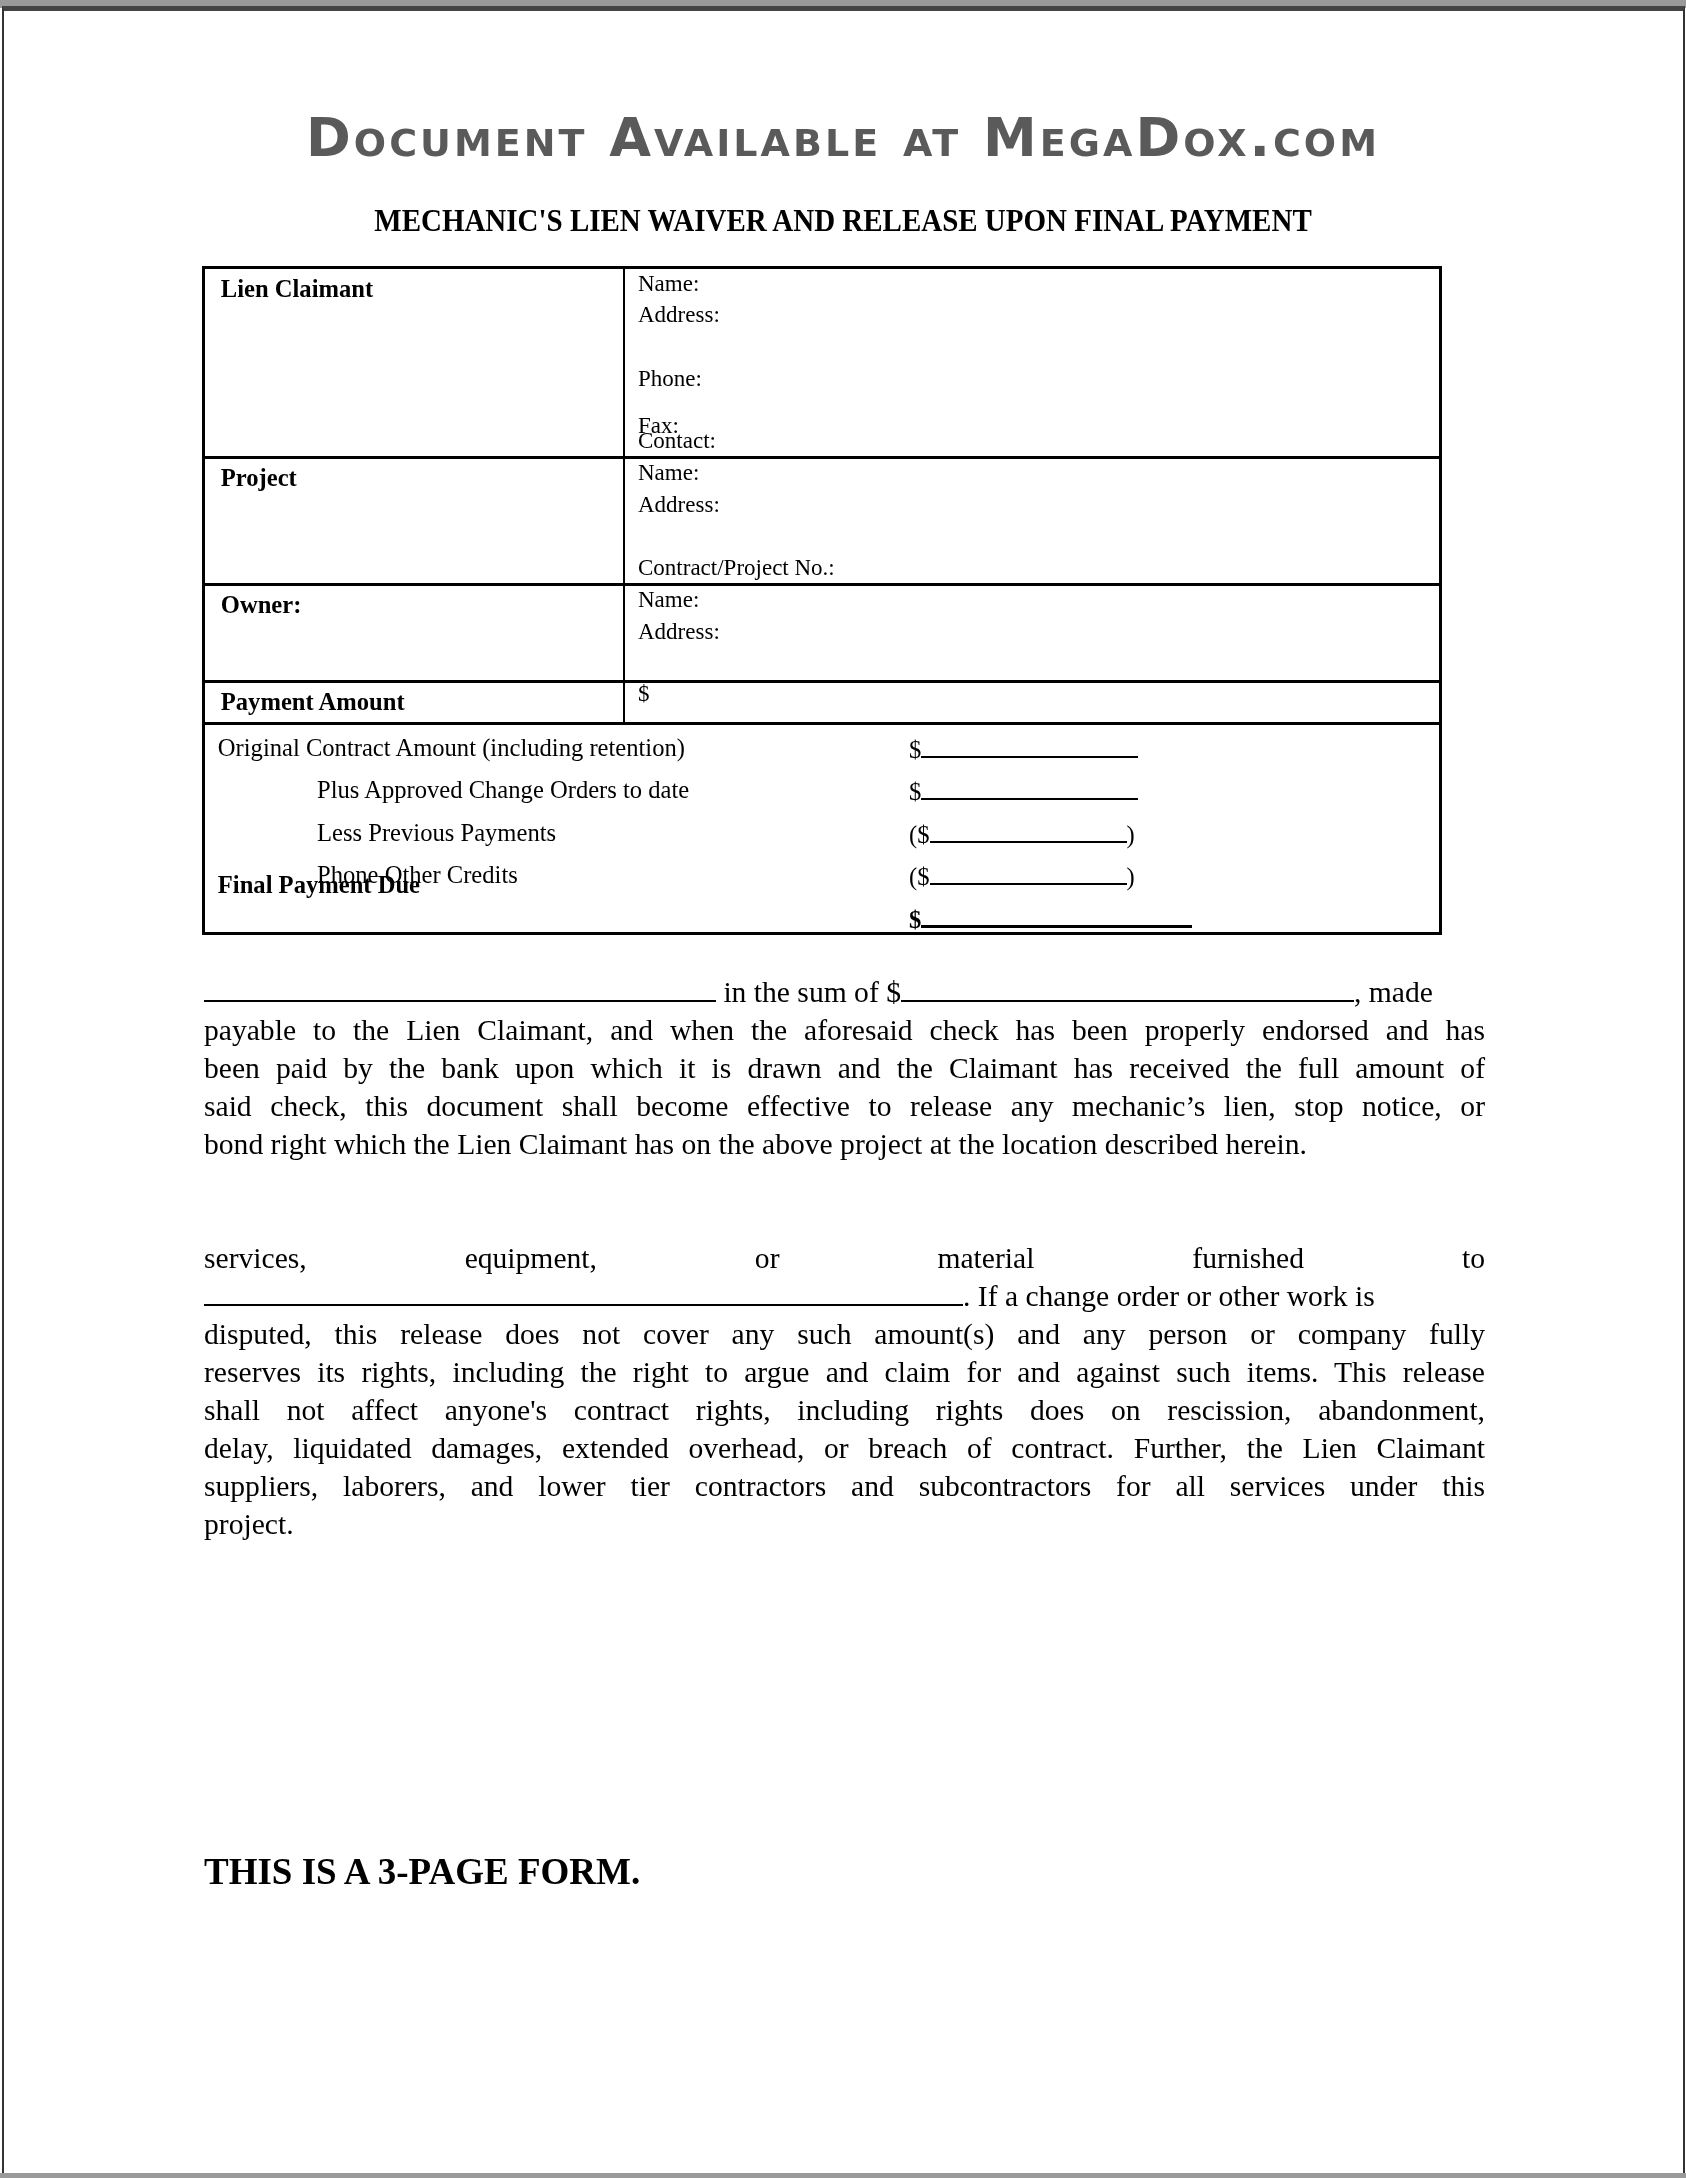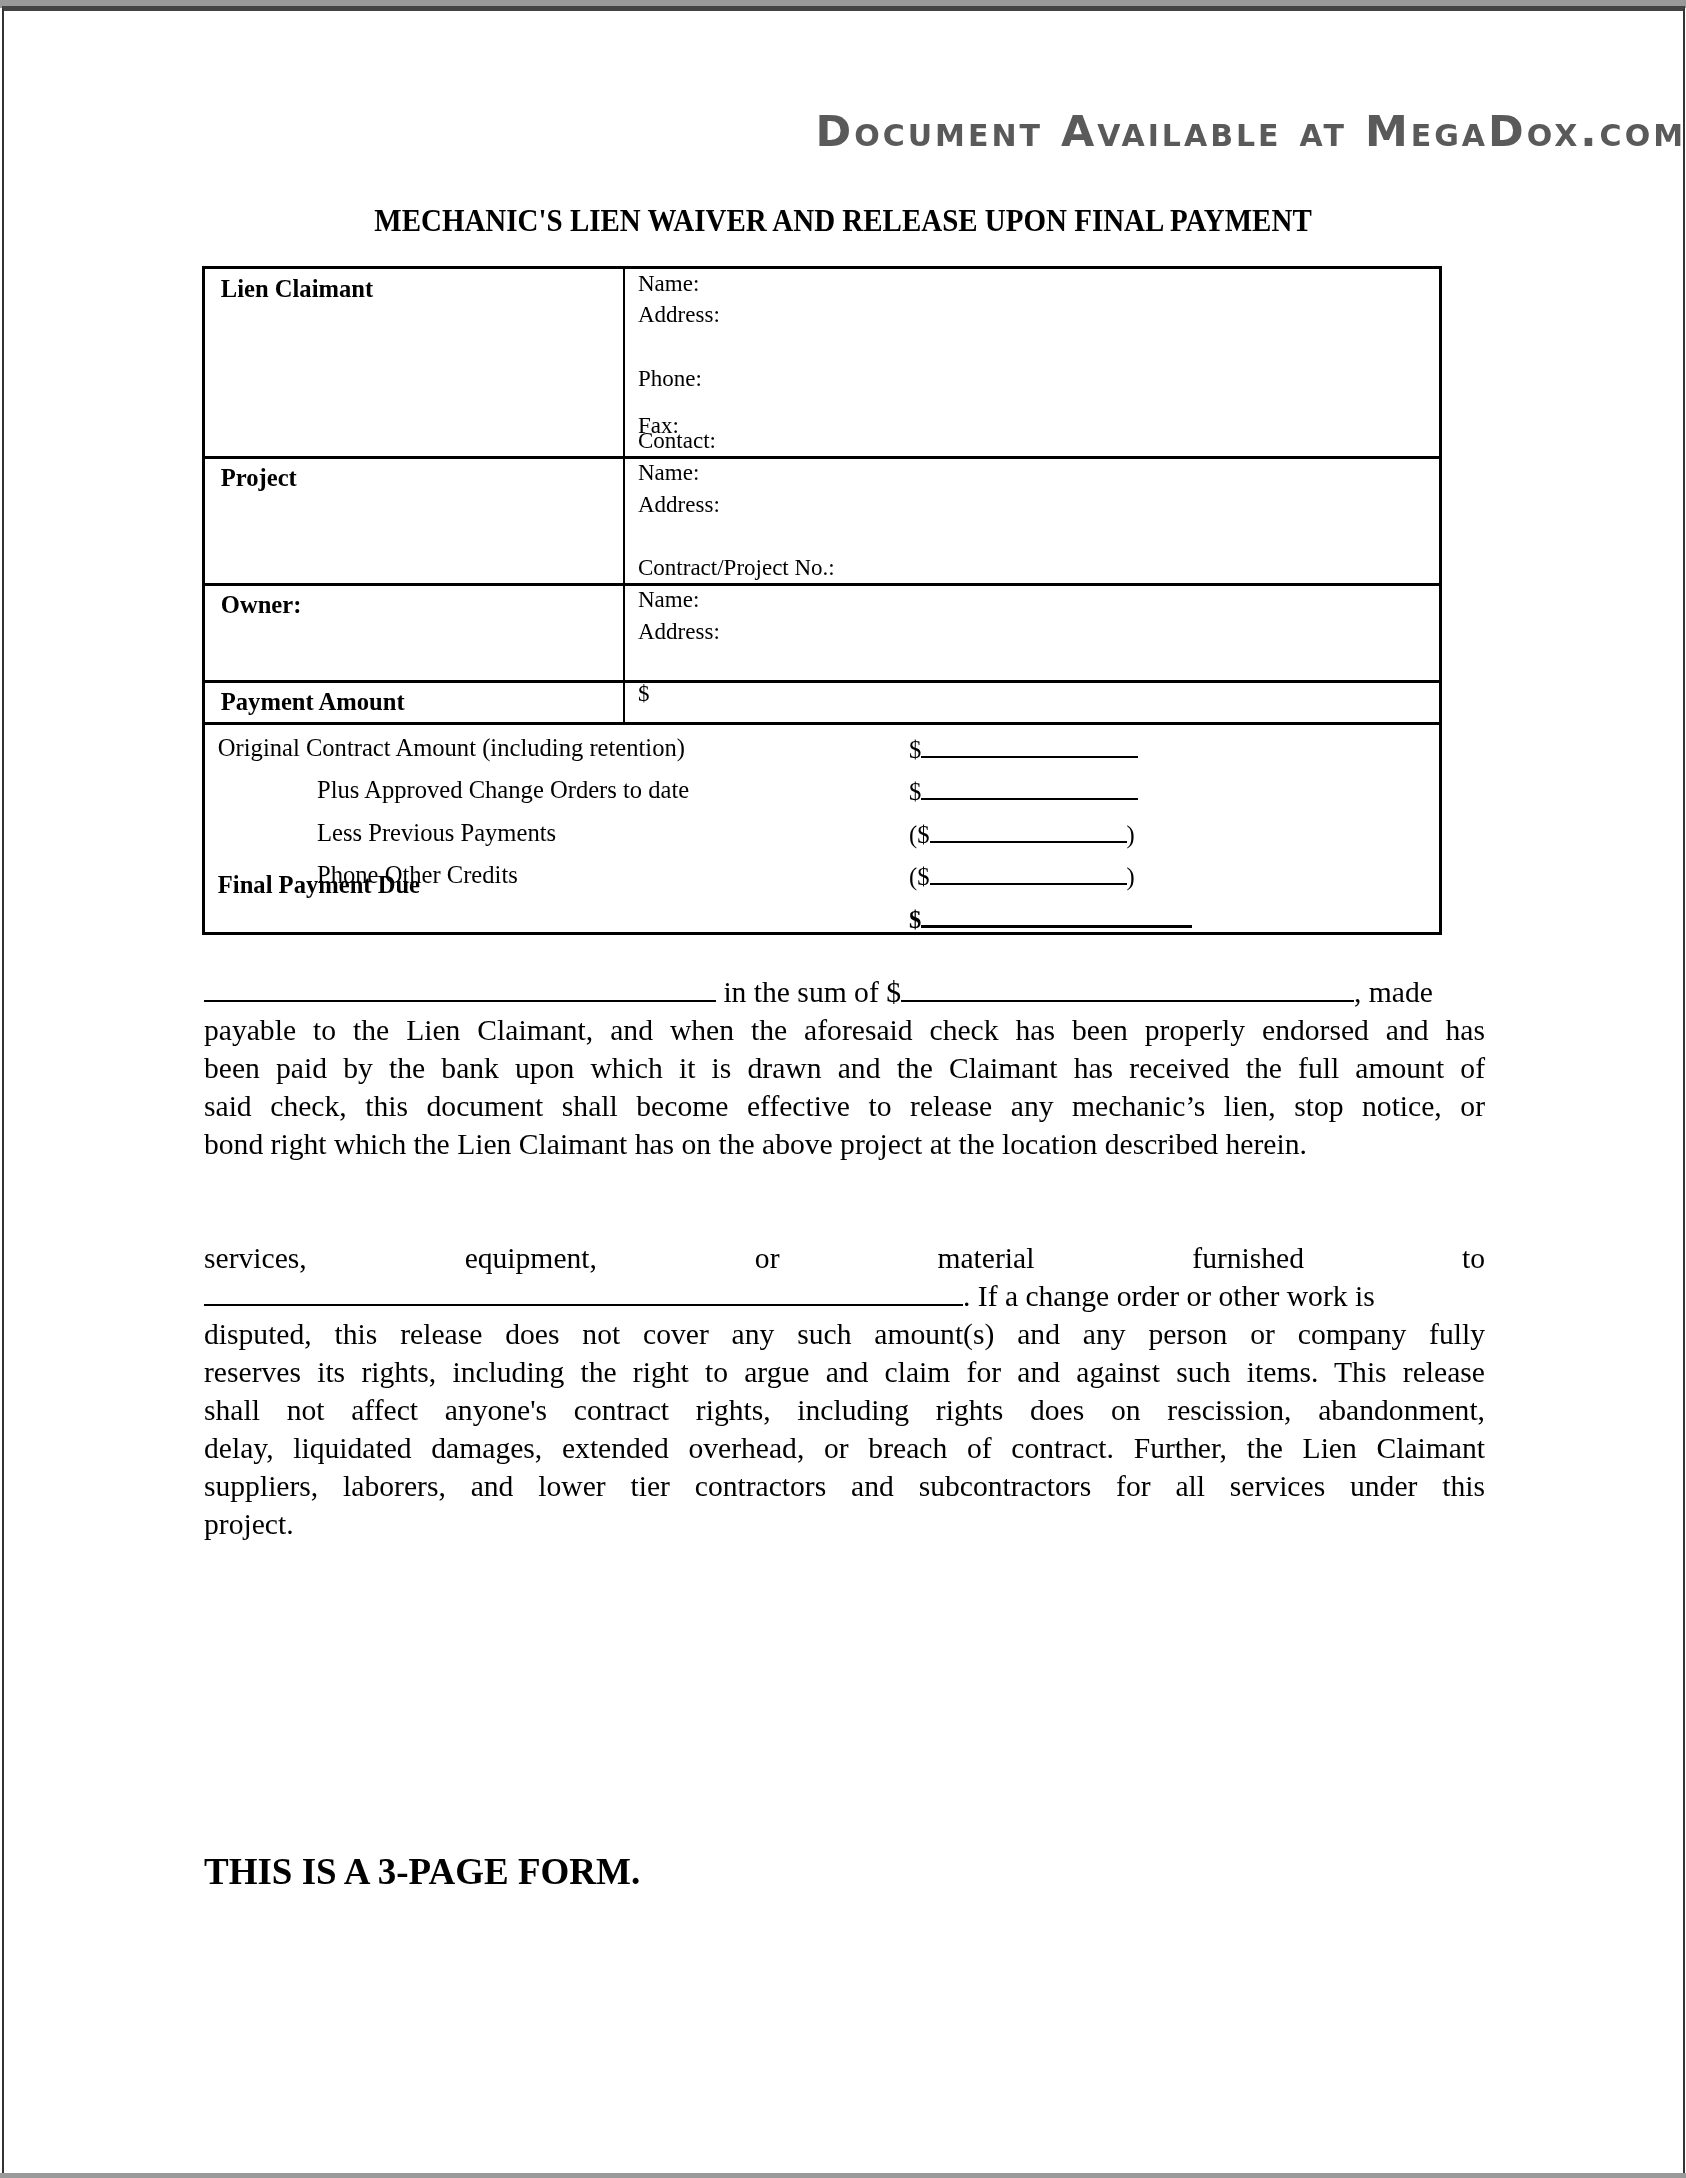--- a/index.html
+++ b/index.html
@@ -1,20 +1,20 @@
 <!DOCTYPE html>
 <html><head>
 <meta charset="utf-8">
 <style>
   html, body { margin:0; padding:0; background:#ffffff; }
   body { width:1686px; height:2179px; position:relative; overflow:hidden; font-family:"Liberation Serif", "DejaVu Serif", serif; color:#000; }
   .frame { position:absolute; left:2px; top:5.9px; width:1679px; height:2165px; border:2px solid #333; border-top:5.9px solid #444; background:#fff; }
   .topbar { position:absolute; left:0; top:0; width:1686px; height:7.9px; background:#9a9a9a; }
   .bottombar { position:absolute; left:0; bottom:0; width:1686px; height:5.9px; background:#9a9a9a; }
-  .watermark { position:absolute; left:0; width:1686px; top:106px; text-align:right; font-family:"DejaVu Sans", sans-serif; font-weight:bold; font-variant:small-caps; font-size:43px; letter-spacing:3px; color:#5a5a5a; }
+  .watermark { position:absolute; left:0; width:1686px; top:106px; text-align:center; font-family:"DejaVu Sans", sans-serif; font-weight:bold; font-variant:small-caps; font-size:54px; letter-spacing:3px; color:#5a5a5a; }
   .title { position:absolute; left:0; width:1686px; top:203px; text-align:center; font-weight:bold; font-size:31.5px; transform:scaleX(0.92); }
   .tbl { position:absolute; left:202px; top:266px; width:1240px; height:669px; border:3px solid #000; box-sizing:border-box; }
   .hline { position:absolute; left:0; width:100%; height:0; border-top:3px solid #000; }
   .vline { position:absolute; left:418px; width:0; border-left:2px solid #000; }
   .cell-label { position:absolute; left:15.8px; font-weight:bold; font-size:24.6px; }
   .cell-line { position:absolute; left:433px; font-size:23px; }
   .pay-label { position:absolute; font-size:24.6px; }
   .pay-label.bold { font-weight:bold; }
   .pay-blank { position:absolute; left:704px; font-size:24.6px; white-space:pre; }
   .blank { display:inline-block; border-bottom:2px solid #000; height:21.7px; vertical-align:baseline; }

